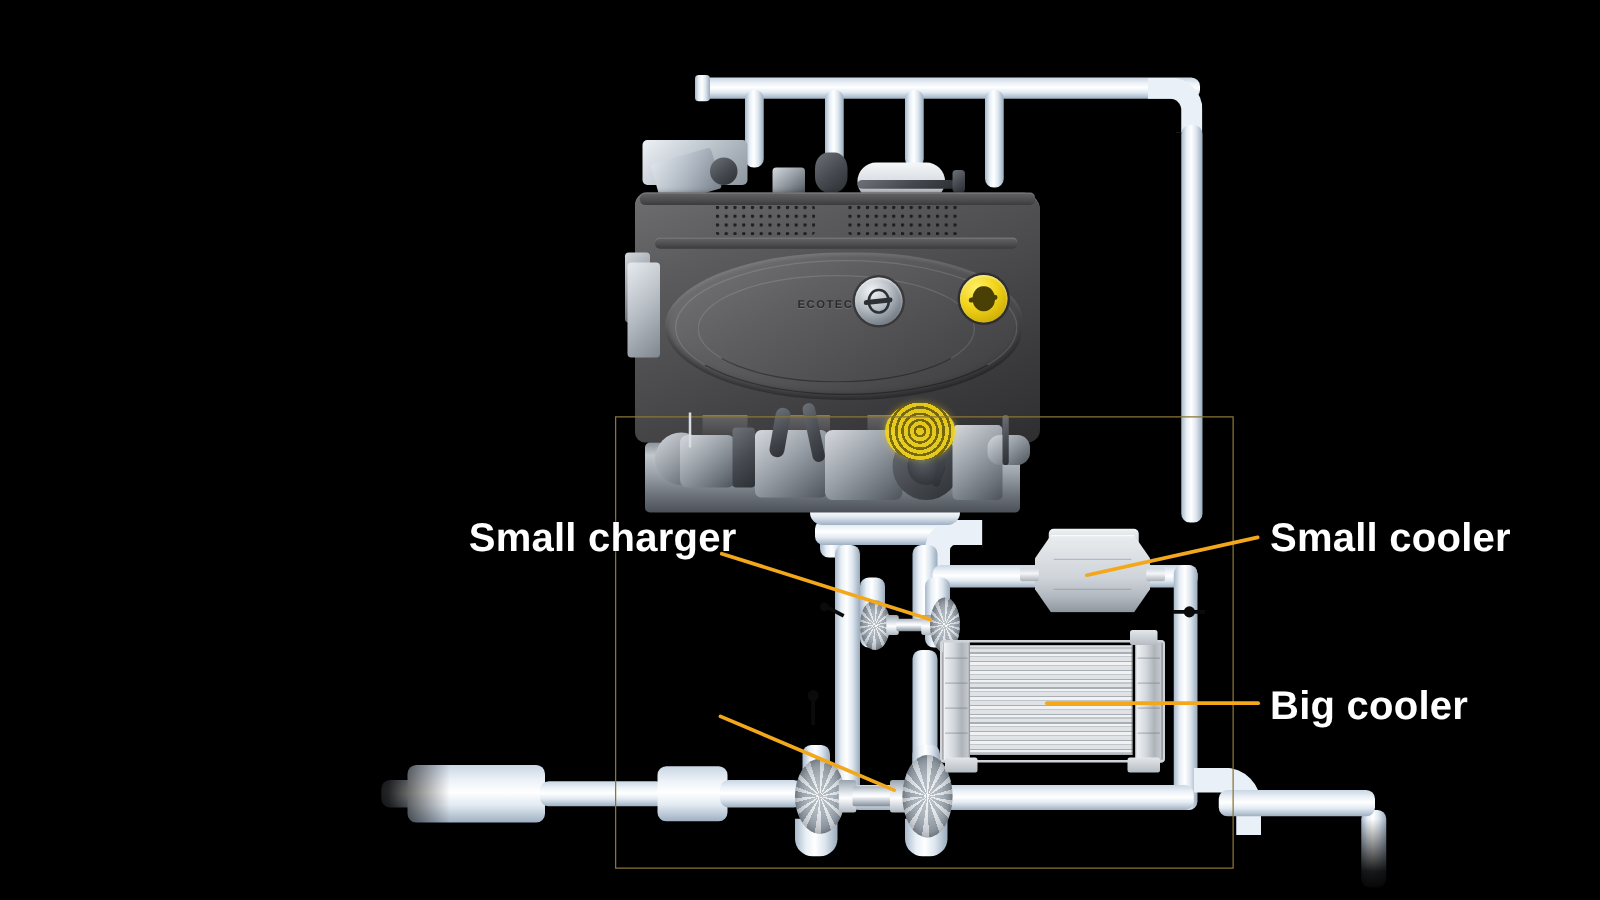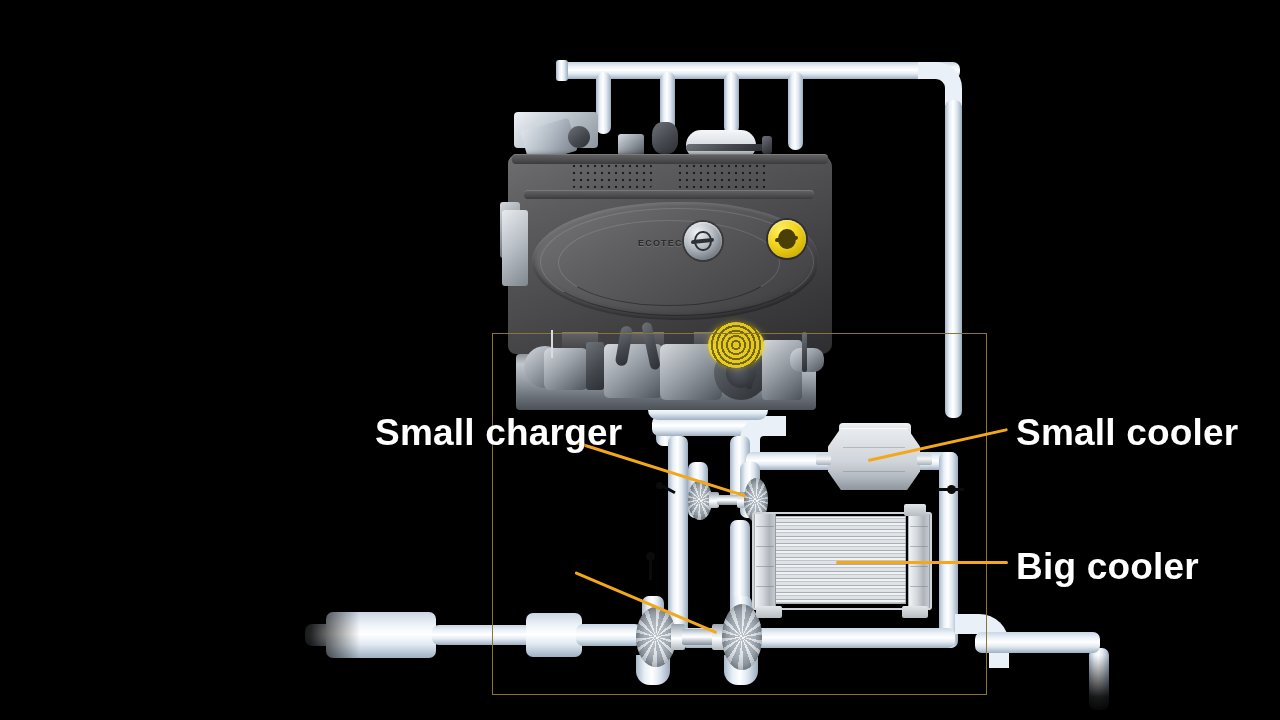--- a/index.html
+++ b/index.html
@@ -19,21 +19,21 @@
     position:absolute;
     border:1px solid #8a7535;
     box-sizing:border-box;
     pointer-events:none;
   }
 
   
   .callout-label{
     position:absolute;
     color:#fff;
-    font-size:37px;
+    font-size:32px;
     font-weight:600;
     letter-spacing:.2px;
     white-space:nowrap;
     text-shadow:0 0 3px rgba(0,0,0,.9);
     line-height:1;
   }
   .callout-label.right{transform:translateX(0);}
 
   
   .leader{

